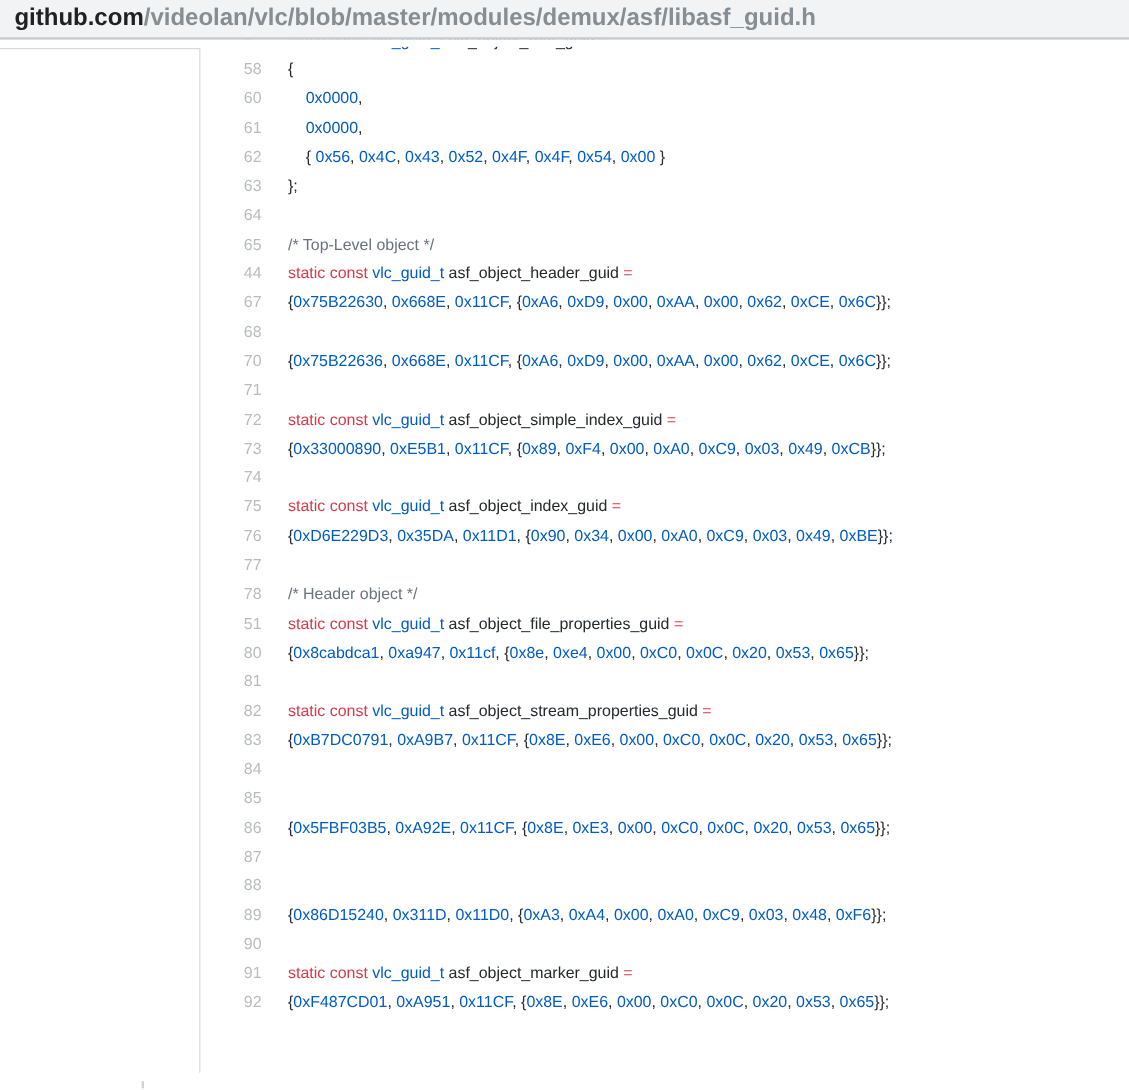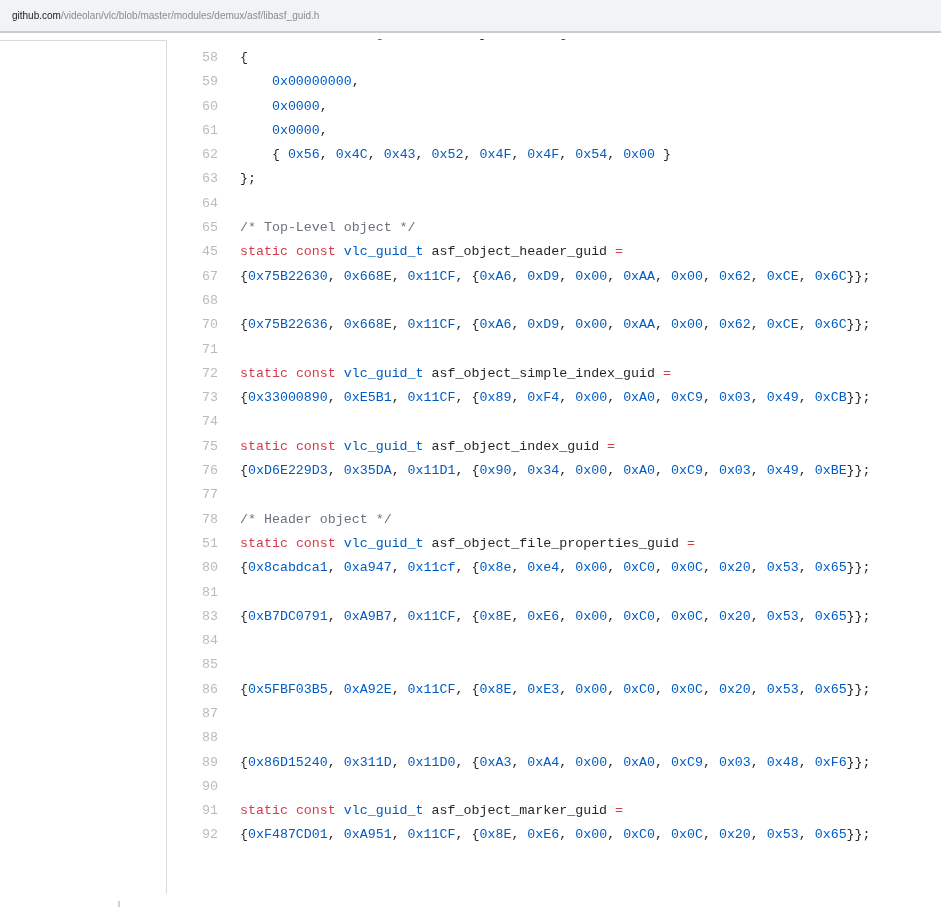--- a/index.html
+++ b/index.html
@@ -16,23 +16,24 @@
   
   .addr-bar {
     position: absolute;
     top: 0; left: 0; right: 0;
     height: 31px;
     background: #f1f3f4;
     border-bottom: 2px solid #c9cccf;
     z-index: 30;
     line-height: 31px;
     padding-left: 12px;
-    font-size: 10px;
+    font-size: 20px;
     white-space: nowrap;
     overflow: hidden;
+    font-weight: bold;
   }
   .addr-host { color: #202124; }
   .addr-path { color: #868d93; }
 
   
   .left-frame {
     position: absolute;
     top: 40px;
     left: 0;
     width: 166px;
@@ -52,21 +53,21 @@
     z-index: 5;
   }
 
   
   .code-wrap {
     position: absolute;
     top: 21.7px;
     left: 168px;
     right: 16px;
     z-index: 10;
-    font-family: Liberation Mono, monospace;
+    font-family: Liberation Sans, sans-serif;
     font-size: 13.3px;
   }
   .code-row {
     display: flex;
     height: 24.3px;
     line-height: 24.3px;
     white-space: pre;
   }
   .ln {
     width: 50px;
@@ -96,42 +97,42 @@
     background: #ffffff;
     z-index: 20;
   }
 </style>
 </head>
 <body>
 
 <div class="code-wrap" id="code-wrap">
     <div class="code-row"><span class="ln">57</span><span class="src"><span class="k">static</span> <span class="k">const</span> <span class="t">vlc_guid_t</span> vlc_object_root_guid <span class="k">=</span></span></div>
     <div class="code-row"><span class="ln">58</span><span class="src">{</span></div>
-    <div class="code-row"><span class="ln">59</span><span class="src">    <span class="n">0x00000000</span>,</span></div>
     <div class="code-row"><span class="ln">60</span><span class="src">    <span class="n">0x0000</span>,</span></div>
     <div class="code-row"><span class="ln">61</span><span class="src">    <span class="n">0x0000</span>,</span></div>
     <div class="code-row"><span class="ln">62</span><span class="src">    { <span class="n">0x56</span>, <span class="n">0x4C</span>, <span class="n">0x43</span>, <span class="n">0x52</span>, <span class="n">0x4F</span>, <span class="n">0x4F</span>, <span class="n">0x54</span>, <span class="n">0x00</span> }</span></div>
     <div class="code-row"><span class="ln">63</span><span class="src">};</span></div>
     <div class="code-row"><span class="ln">64</span><span class="src"></span></div>
     <div class="code-row"><span class="ln">65</span><span class="src"><span class="c">/* Top-Level object */</span></span></div>
-    <div class="code-row"><span class="ln">45</span><span class="src"><span class="k">static</span> <span class="k">const</span> <span class="t">vlc_guid_t</span> asf_object_header_guid <span class="k">=</span></span></div>
+    <div class="code-row"><span class="ln">44</span><span class="src"><span class="k">static</span> <span class="k">const</span> <span class="t">vlc_guid_t</span> asf_object_header_guid <span class="k">=</span></span></div>
     <div class="code-row"><span class="ln">67</span><span class="src">{<span class="n">0x75B22630</span>, <span class="n">0x668E</span>, <span class="n">0x11CF</span>, {<span class="n">0xA6</span>, <span class="n">0xD9</span>, <span class="n">0x00</span>, <span class="n">0xAA</span>, <span class="n">0x00</span>, <span class="n">0x62</span>, <span class="n">0xCE</span>, <span class="n">0x6C</span>}};</span></div>
     <div class="code-row"><span class="ln">68</span><span class="src"></span></div>
     <div class="code-row"><span class="ln">70</span><span class="src">{<span class="n">0x75B22636</span>, <span class="n">0x668E</span>, <span class="n">0x11CF</span>, {<span class="n">0xA6</span>, <span class="n">0xD9</span>, <span class="n">0x00</span>, <span class="n">0xAA</span>, <span class="n">0x00</span>, <span class="n">0x62</span>, <span class="n">0xCE</span>, <span class="n">0x6C</span>}};</span></div>
     <div class="code-row"><span class="ln">71</span><span class="src"></span></div>
     <div class="code-row"><span class="ln">72</span><span class="src"><span class="k">static</span> <span class="k">const</span> <span class="t">vlc_guid_t</span> asf_object_simple_index_guid <span class="k">=</span></span></div>
     <div class="code-row"><span class="ln">73</span><span class="src">{<span class="n">0x33000890</span>, <span class="n">0xE5B1</span>, <span class="n">0x11CF</span>, {<span class="n">0x89</span>, <span class="n">0xF4</span>, <span class="n">0x00</span>, <span class="n">0xA0</span>, <span class="n">0xC9</span>, <span class="n">0x03</span>, <span class="n">0x49</span>, <span class="n">0xCB</span>}};</span></div>
     <div class="code-row"><span class="ln">74</span><span class="src"></span></div>
     <div class="code-row"><span class="ln">75</span><span class="src"><span class="k">static</span> <span class="k">const</span> <span class="t">vlc_guid_t</span> asf_object_index_guid <span class="k">=</span></span></div>
     <div class="code-row"><span class="ln">76</span><span class="src">{<span class="n">0xD6E229D3</span>, <span class="n">0x35DA</span>, <span class="n">0x11D1</span>, {<span class="n">0x90</span>, <span class="n">0x34</span>, <span class="n">0x00</span>, <span class="n">0xA0</span>, <span class="n">0xC9</span>, <span class="n">0x03</span>, <span class="n">0x49</span>, <span class="n">0xBE</span>}};</span></div>
     <div class="code-row"><span class="ln">77</span><span class="src"></span></div>
     <div class="code-row"><span class="ln">78</span><span class="src"><span class="c">/* Header object */</span></span></div>
     <div class="code-row"><span class="ln">51</span><span class="src"><span class="k">static</span> <span class="k">const</span> <span class="t">vlc_guid_t</span> asf_object_file_properties_guid <span class="k">=</span></span></div>
     <div class="code-row"><span class="ln">80</span><span class="src">{<span class="n">0x8cabdca1</span>, <span class="n">0xa947</span>, <span class="n">0x11cf</span>, {<span class="n">0x8e</span>, <span class="n">0xe4</span>, <span class="n">0x00</span>, <span class="n">0xC0</span>, <span class="n">0x0C</span>, <span class="n">0x20</span>, <span class="n">0x53</span>, <span class="n">0x65</span>}};</span></div>
     <div class="code-row"><span class="ln">81</span><span class="src"></span></div>
+    <div class="code-row"><span class="ln">82</span><span class="src"><span class="k">static</span> <span class="k">const</span> <span class="t">vlc_guid_t</span> asf_object_stream_properties_guid <span class="k">=</span></span></div>
     <div class="code-row"><span class="ln">83</span><span class="src">{<span class="n">0xB7DC0791</span>, <span class="n">0xA9B7</span>, <span class="n">0x11CF</span>, {<span class="n">0x8E</span>, <span class="n">0xE6</span>, <span class="n">0x00</span>, <span class="n">0xC0</span>, <span class="n">0x0C</span>, <span class="n">0x20</span>, <span class="n">0x53</span>, <span class="n">0x65</span>}};</span></div>
     <div class="code-row"><span class="ln">84</span><span class="src"></span></div>
     <div class="code-row"><span class="ln">85</span></div>
     <div class="code-row"><span class="ln">86</span><span class="src">{<span class="n">0x5FBF03B5</span>, <span class="n">0xA92E</span>, <span class="n">0x11CF</span>, {<span class="n">0x8E</span>, <span class="n">0xE3</span>, <span class="n">0x00</span>, <span class="n">0xC0</span>, <span class="n">0x0C</span>, <span class="n">0x20</span>, <span class="n">0x53</span>, <span class="n">0x65</span>}};</span></div>
     <div class="code-row"><span class="ln">87</span><span class="src"></span></div>
     <div class="code-row"><span class="ln">88</span></div>
     <div class="code-row"><span class="ln">89</span><span class="src">{<span class="n">0x86D15240</span>, <span class="n">0x311D</span>, <span class="n">0x11D0</span>, {<span class="n">0xA3</span>, <span class="n">0xA4</span>, <span class="n">0x00</span>, <span class="n">0xA0</span>, <span class="n">0xC9</span>, <span class="n">0x03</span>, <span class="n">0x48</span>, <span class="n">0xF6</span>}};</span></div>
     <div class="code-row"><span class="ln">90</span><span class="src"></span></div>
     <div class="code-row"><span class="ln">91</span><span class="src"><span class="k">static</span> <span class="k">const</span> <span class="t">vlc_guid_t</span> asf_object_marker_guid <span class="k">=</span></span></div>
     <div class="code-row"><span class="ln">92</span><span class="src">{<span class="n">0xF487CD01</span>, <span class="n">0xA951</span>, <span class="n">0x11CF</span>, {<span class="n">0x8E</span>, <span class="n">0xE6</span>, <span class="n">0x00</span>, <span class="n">0xC0</span>, <span class="n">0x0C</span>, <span class="n">0x20</span>, <span class="n">0x53</span>, <span class="n">0x65</span>}};</span></div>

